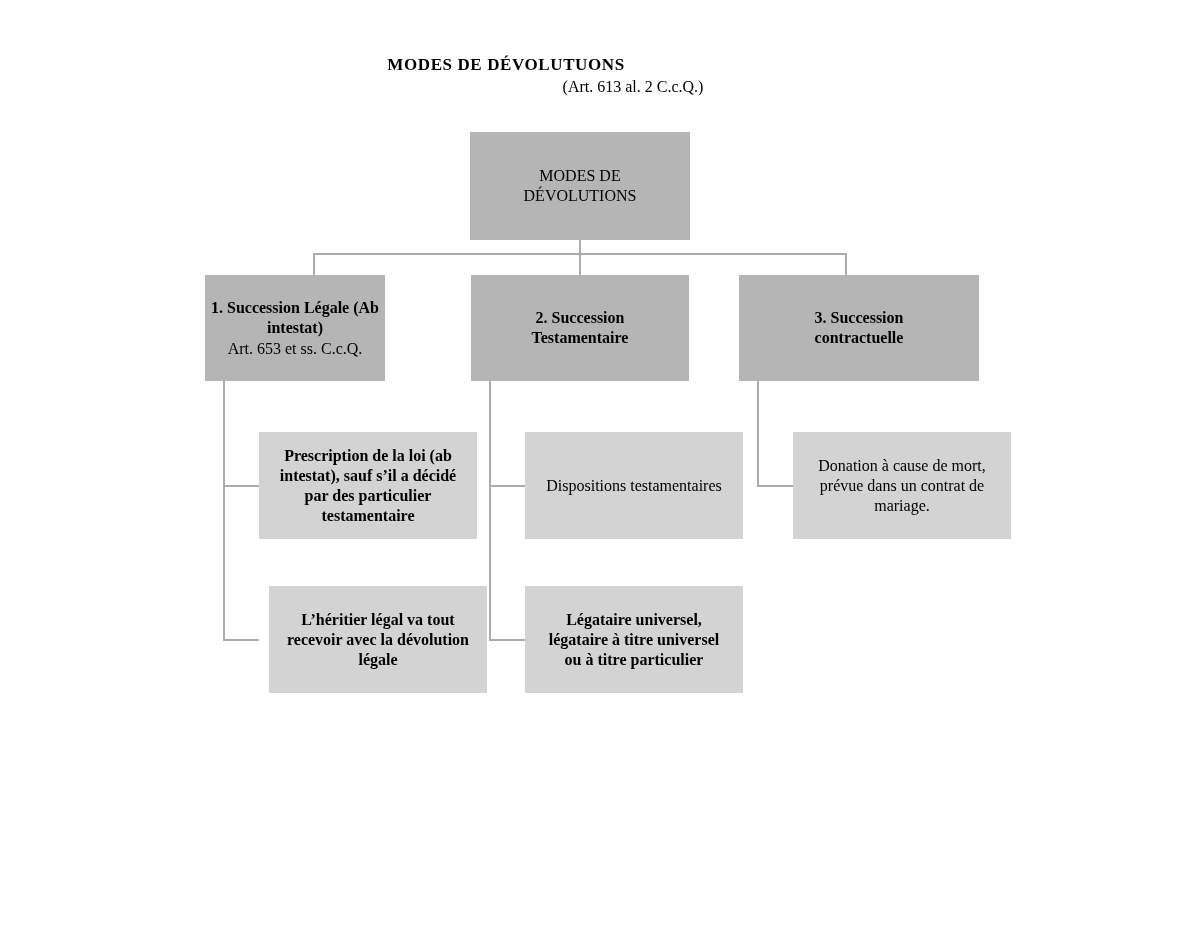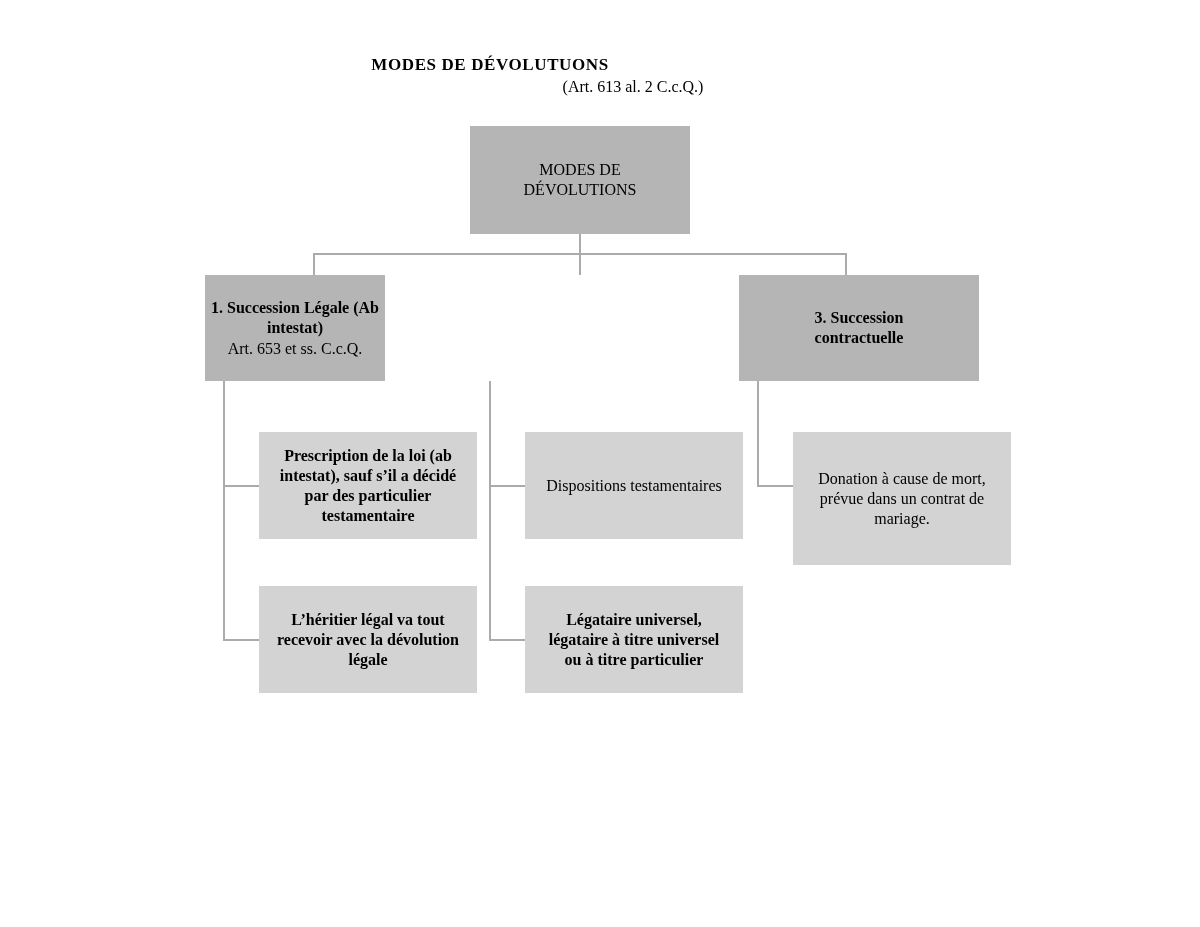--- a/index.html
+++ b/index.html
@@ -17,20 +17,21 @@
     overflow: hidden;
   }
   .page-title {
     position: absolute;
     left: 0; top: 55px;
     width: 980px;
     text-align: center;
     font-size: 17px;
     font-weight: bold;
     letter-spacing: 0.6px;
+    padding-left: 16px;
   }
   .page-subtitle {
     position: absolute;
     left: 0; top: 78px;
     width: 1200px;
     text-align: center;
     font-size: 16px;
     margin-left: 33px;
   }
   .node {
@@ -72,57 +73,61 @@
   <div class="line" style="left:223px;top:485px;width:36px;height:2px"></div>
   <div class="line" style="left:223px;top:639px;width:36px;height:2px"></div>
 
   <div class="line" style="left:489px;top:381px;width:2px;height:260px"></div>
   <div class="line" style="left:489px;top:485px;width:36px;height:2px"></div>
   <div class="line" style="left:489px;top:639px;width:36px;height:2px"></div>
 
   <div class="line" style="left:757px;top:381px;width:2px;height:106px"></div>
   <div class="line" style="left:757px;top:485px;width:36px;height:2px"></div>
 
-  <div class="node lvl" style="left:470px;top:126px;width:220px;height:108px">
+  <div class="node lvl" style="left:470px;top:132px;width:220px;height:108px">
     <span>MODES DE
 DÉVOLUTIONS</span>
   </div>
 
   <div class="node lvl" style="left:205px;top:275px;width:180px;height:106px">
     <span class="bold">1. Succession Légale (Ab
 intestat)</span>
     <span class="sub">Art. 653 et ss. C.c.Q.</span>
   </div>
 
+  <div class="node lvl" style="left:471px;top:275px;width:218px;height:106px">
+    <span class="bold">2. Succession
+Testamentaire</span>
+  </div>
 
   <div class="node lvl" style="left:739px;top:275px;width:240px;height:106px">
     <span class="bold">3. Succession
 contractuelle</span>
   </div>
 
   <div class="node child bold" style="left:259px;top:432px;width:218px;height:107px">
     <span>Prescription de la loi (ab
 intestat), sauf s’il a décidé
 par des particulier
 testamentaire</span>
   </div>
-  <div class="node child bold" style="left:259px;top:586px;width:218px;height:107px">
+  <div class="node child bold" style="left:269px;top:586px;width:218px;height:107px">
     <span>L’héritier légal va tout
 recevoir avec la dévolution
 légale</span>
   </div>
 
   <div class="node child" style="left:525px;top:432px;width:218px;height:107px">
     <span>Dispositions testamentaires</span>
   </div>
   <div class="node child bold" style="left:525px;top:586px;width:218px;height:107px">
     <span>Légataire universel,
 légataire à titre universel
 ou à titre particulier</span>
   </div>
 
-  <div class="node child" style="left:793px;top:432px;width:218px;height:133px">
+  <div class="node child" style="left:793px;top:432px;width:218px;height:107px">
     <span>Donation à cause de mort,
 prévue dans un contrat de
 mariage.</span>
   </div>
 
 </div>
 
 </body></html>

